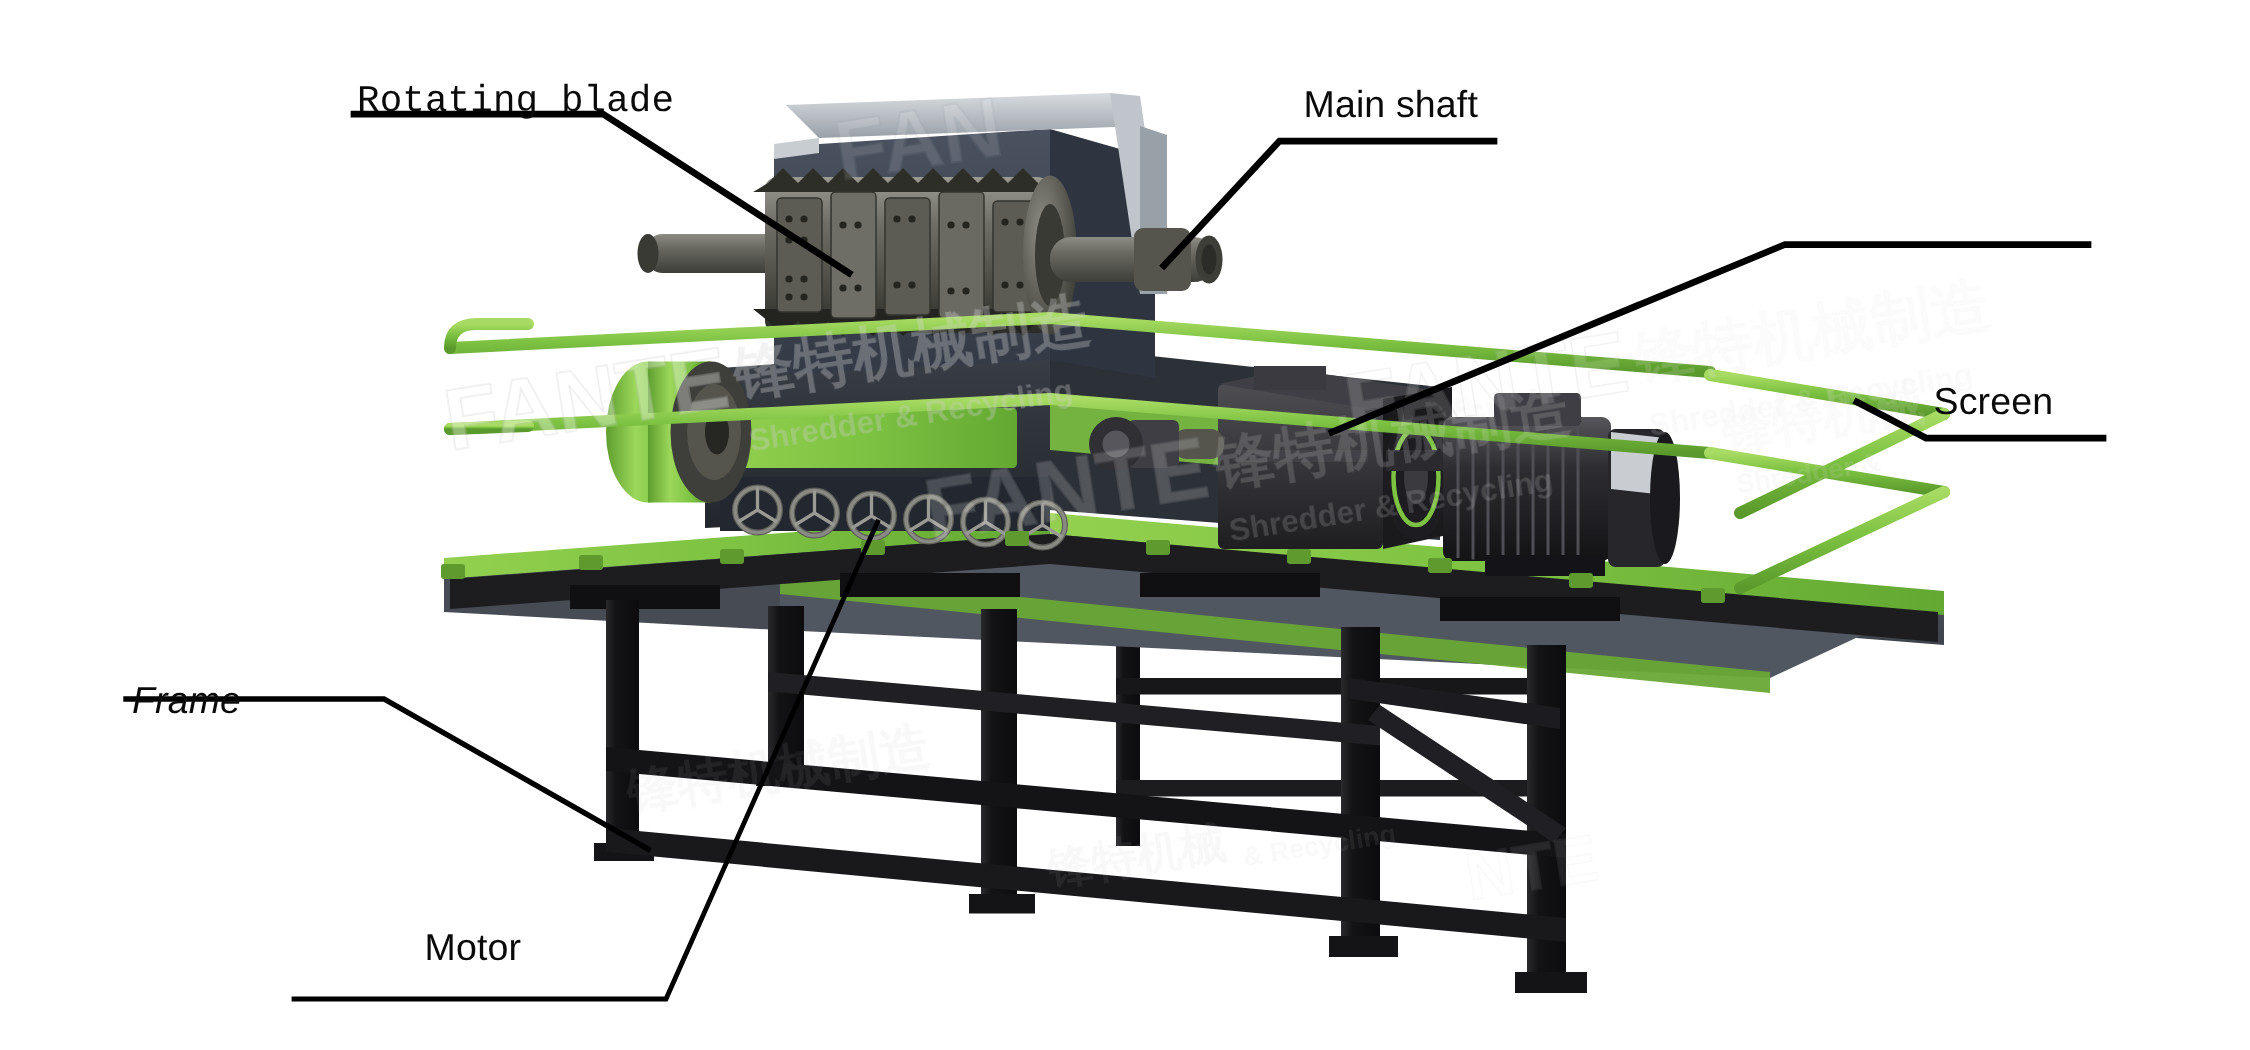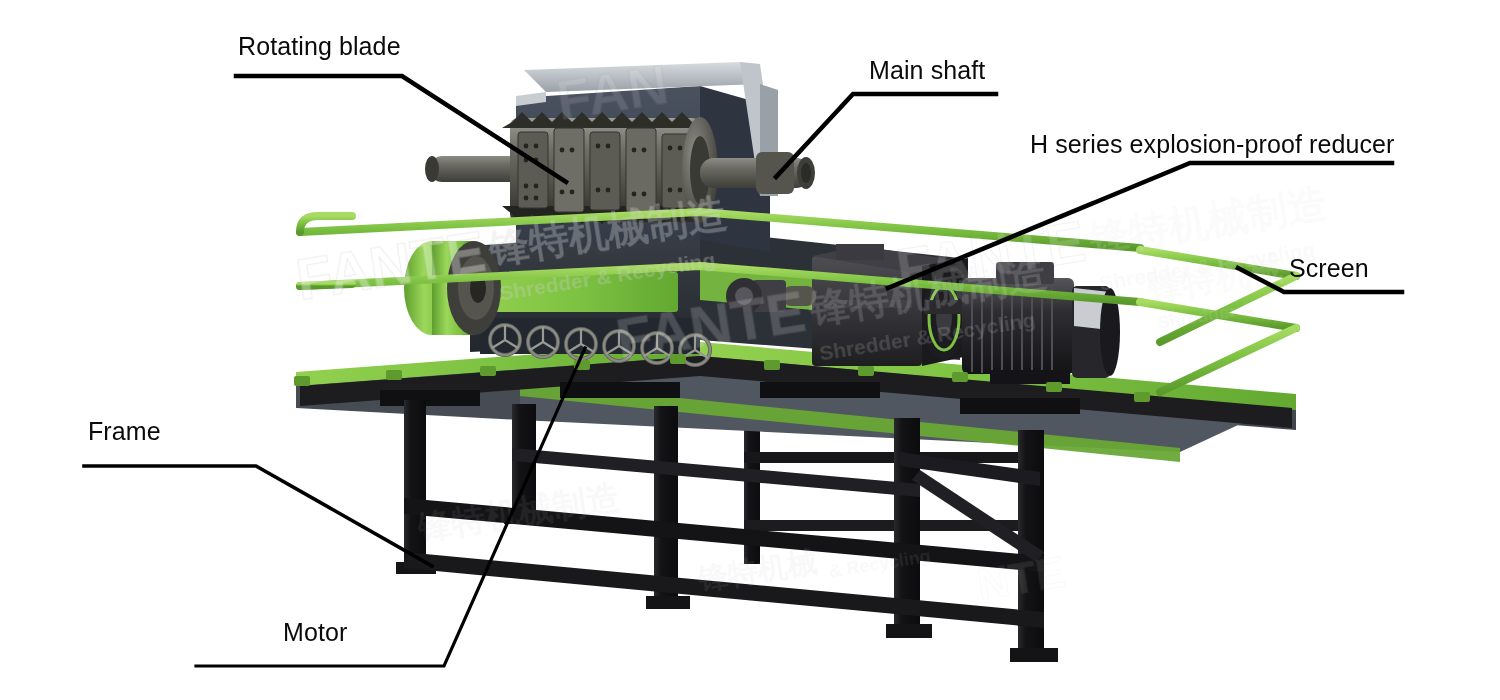--- a/index.html
+++ b/index.html
@@ -2,25 +2,25 @@
 <html><head>
 <meta charset="utf-8">
 <style>
   html,body{margin:0;padding:0;background:#ffffff;}
   body{width:1500px;height:700px;overflow:hidden;
        font-family:"Liberation Sans","DejaVu Sans",sans-serif;}
   #stage{position:relative;width:1500px;height:700px;background:#ffffff;}
   #art{position:absolute;left:0;top:0;width:1500px;height:700px;}
   .callout{position:absolute;white-space:nowrap;color:#0a0a0a;
            font-size:25px;line-height:1;letter-spacing:.1px;}
-  .c-rot{left:238px;top:34px;}
+  .c-rot{left:238px;top:55px;font-family:Liberation Mono, monospace;}
   .c-shaft{left:869px;top:58px;}
   .c-red{left:1030px;top:132px;}
   .c-motor{left:1289px;top:256px;}
-  .c-frame{left:88px;top:419px;}
+  .c-frame{left:88px;top:455px;font-style:italic;}
   .c-screen{left:283px;top:620px;}
 </style>
 </head>
 <body>
 
 <div id="stage">
 
 <svg id="art" viewBox="0 0 1500 700">
   <defs>
     <linearGradient id="gGreen" x1="0" y1="0" x2="0" y2="1">
@@ -369,18 +369,17 @@
     <path d="M1392 163 L1190 163 L888 288"></path>
     <path d="M1500 292 L1384 292 L1340 292 L1284 292 L1237 268" stroke-width="0"></path>
     <path d="M1402 292 L1284 292 L1238 268" stroke-width="4.5"></path>
     <path d="M84 466 L256 466 L432 566" stroke-width="3.6"></path>
     <path d="M196 666 L444 666 L585 348" stroke-width="3.2"></path>
   </g>
 </svg>
 
 <div class="callout c-rot">Rotating blade</div>
 <div class="callout c-shaft">Main shaft</div>
-<div class="callout c-red">H series explosion-proof reducer</div>
 <div class="callout c-motor">Screen</div>
 <div class="callout c-frame">Frame</div>
 <div class="callout c-screen">Motor</div>
 
 </div>
 
 </body></html>

